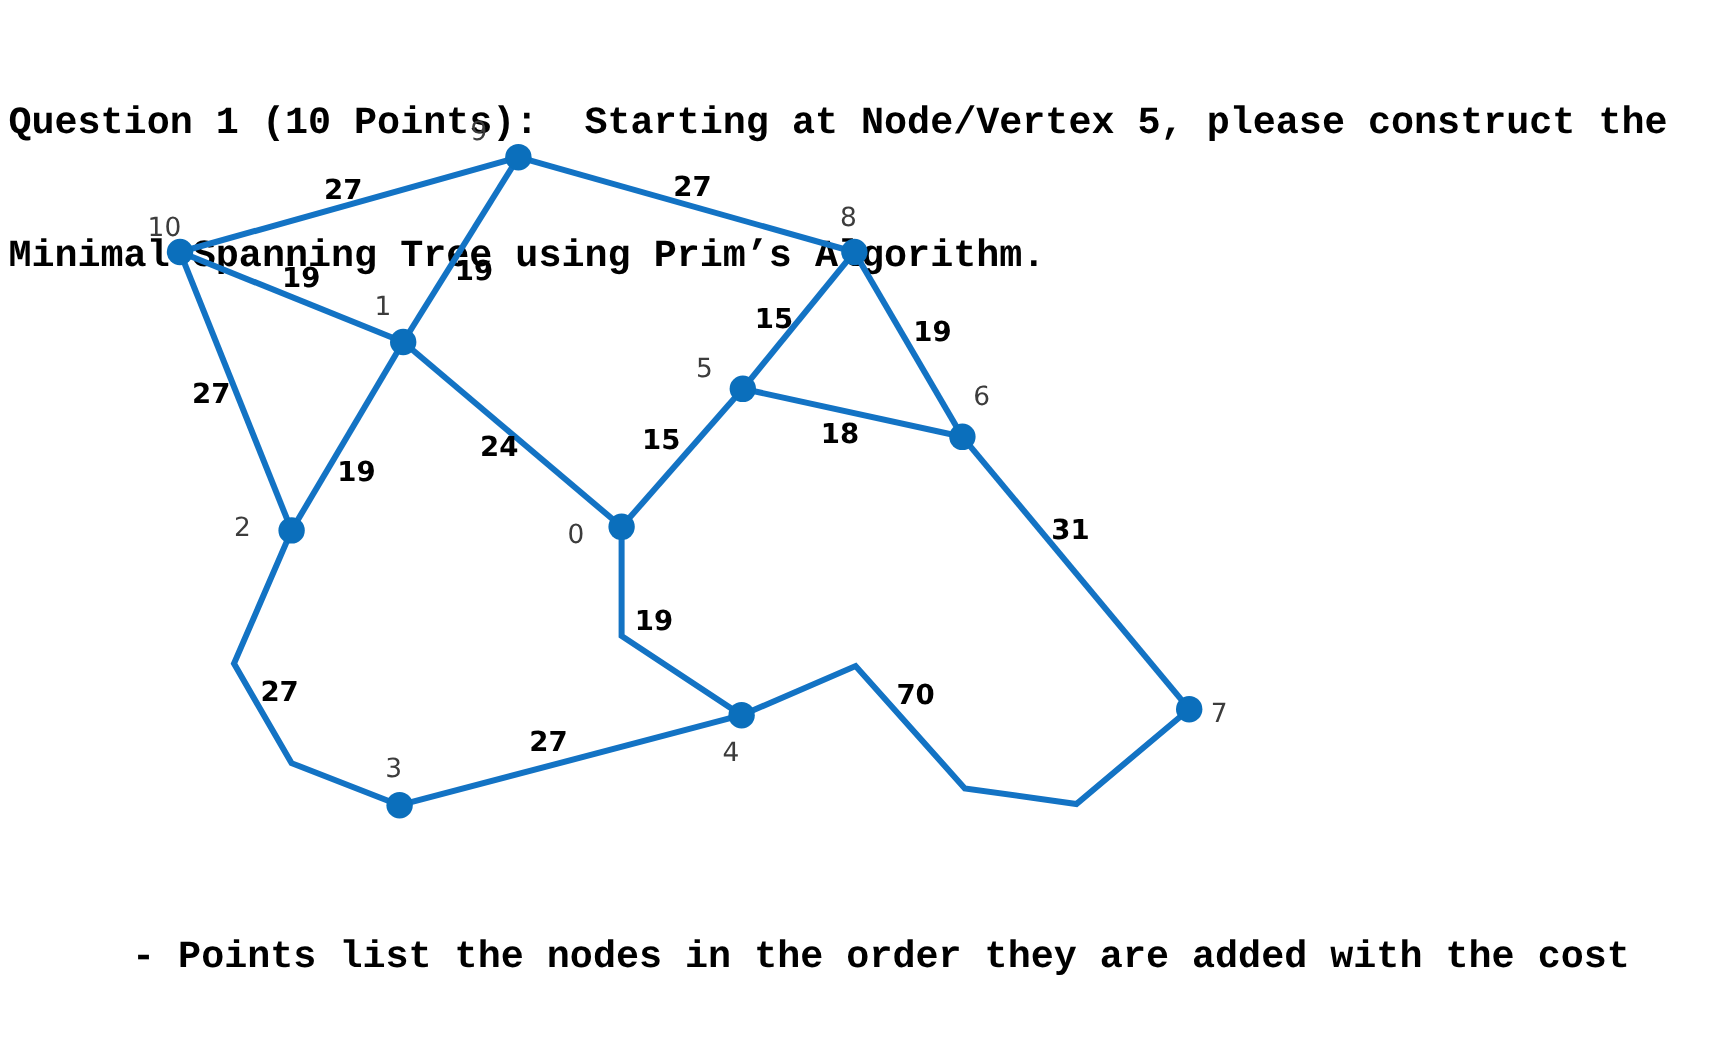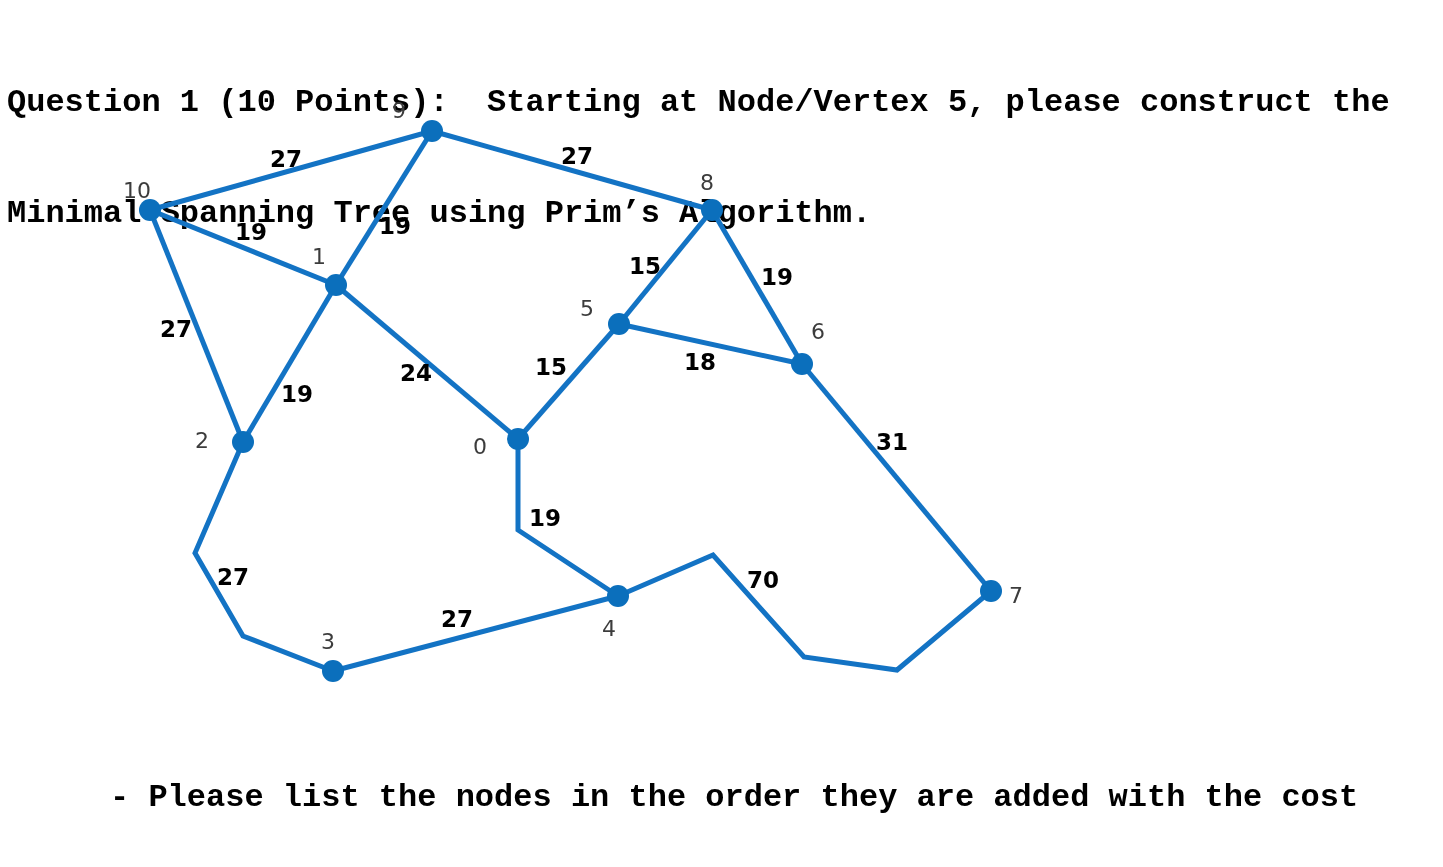--- a/index.html
+++ b/index.html
@@ -127,17 +127,17 @@
       <text x="609" y="628" class="node-label" fill="#3C3C3C">4</text>
       <text x="587" y="308" class="node-label" fill="#3C3C3C">5</text>
       <text x="818" y="331" class="node-label" fill="#3C3C3C">6</text>
       <text x="1016" y="595" class="node-label" fill="#3C3C3C">7</text>
       <text x="707" y="182" class="node-label" fill="#3C3C3C">8</text>
       <text x="399" y="110" class="node-label" fill="#3C3C3C">9</text>
       <text x="137" y="190" class="node-label" fill="#3C3C3C">10</text>
     </svg>
 
   <div class="instructions">
-    <div>- Please list the nodes in the order they are added with the cost</div>
+    <div>- Points list the nodes in the order they are added with the cost</div>
     
   </div>
 
 </div>
 
 </body></html>

